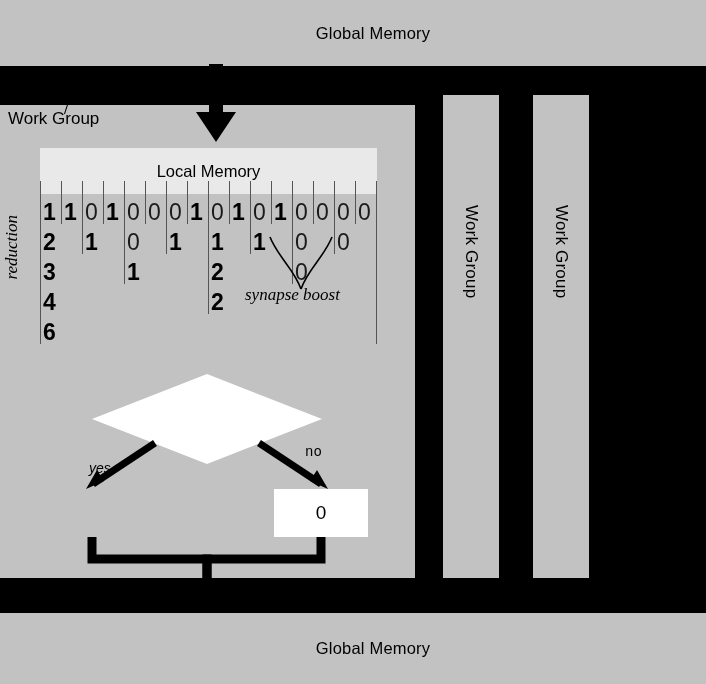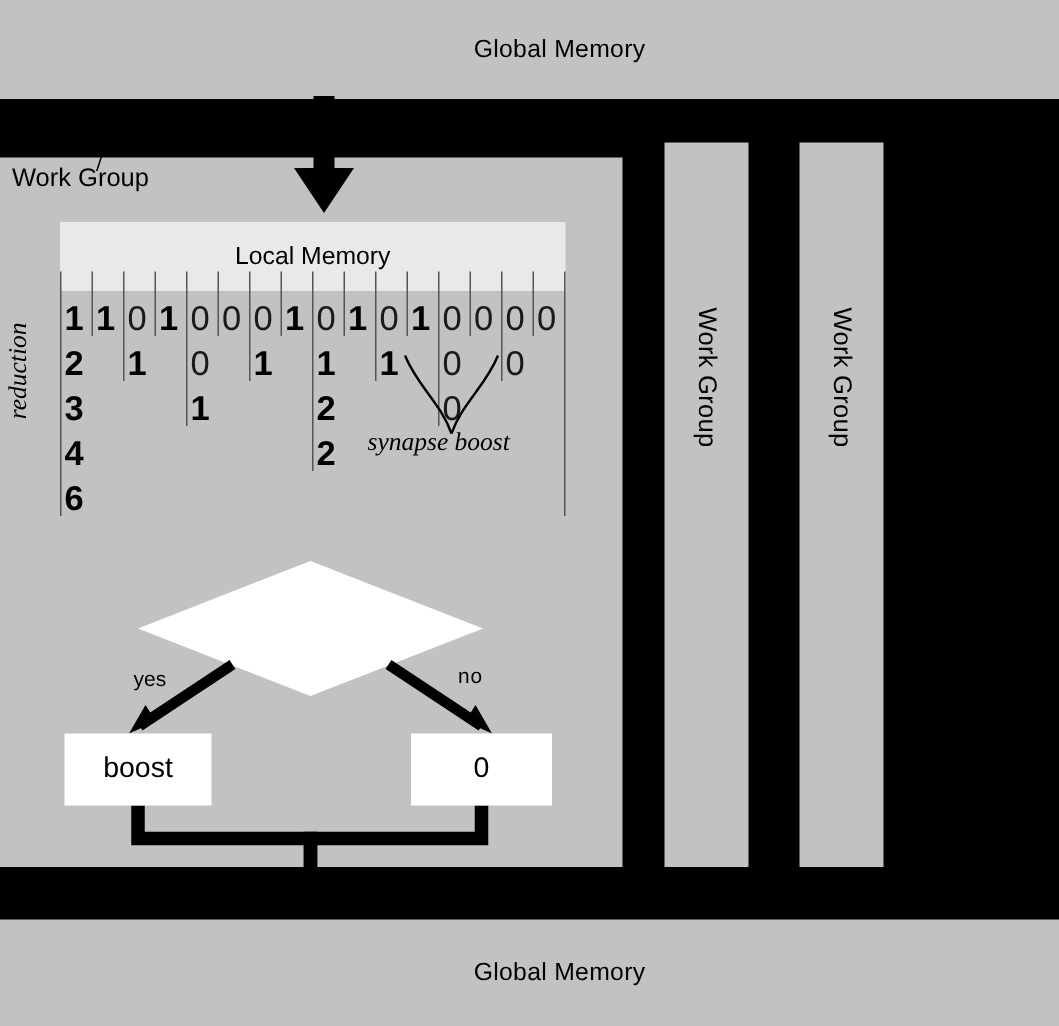--- a/index.html
+++ b/index.html
@@ -91,21 +91,21 @@
   #flow{position:absolute;left:0;top:0;width:415px;height:578px;}
 
   .diamond-text{
     position:absolute;left:100px;top:405px;width:215px;height:28px;
     display:flex;align-items:center;justify-content:center;
     font-size:19px;color:#000;white-space:nowrap;
   }
   .edge-label{
     position:absolute;font-size:14px;color:#000;white-space:nowrap;
   }
-  #lbl-yes{left:89px;top:444px;}
+  #lbl-yes{left:89px;top:460px;font-style:italic;}
   #lbl-no{left:305px;top:444px;font-family:Liberation Mono, monospace;}
 
   .outbox{
     position:absolute;background:#ffffff;
     display:flex;align-items:center;justify-content:center;
     font-size:19px;color:#000;
   }
   #box-boost{left:43px;top:489px;width:98px;height:48px;}
   #box-zero{left:274px;top:489px;width:94px;height:48px;}
 </style>
@@ -211,23 +211,20 @@
     <polygon points="328,489 310,481 317,470" fill="#000"></polygon>
 
     <path d="M92,537 L92,559 L207,559 L207,578" stroke="#000" stroke-width="9" fill="none"></path>
 
     <path d="M321,537 L321,559 L207,559 L207,578" stroke="#000" stroke-width="9" fill="none"></path>
   </svg>
 
   <div class="edge-label" id="lbl-yes">yes</div>
   <div class="edge-label" id="lbl-no">no</div>
 
-  <div class="outbox" id="box-boost">
-    <span>boost</span>
-  </div>
   <div class="outbox" id="box-zero">
     <span>0</span>
   </div>
 
   <div class="wg" id="wg-2">
     <div class="wg-label-v">Work Group</div>
   </div>
   <div class="wg" id="wg-3">
     <div class="wg-label-v">Work Group</div>
   </div>

